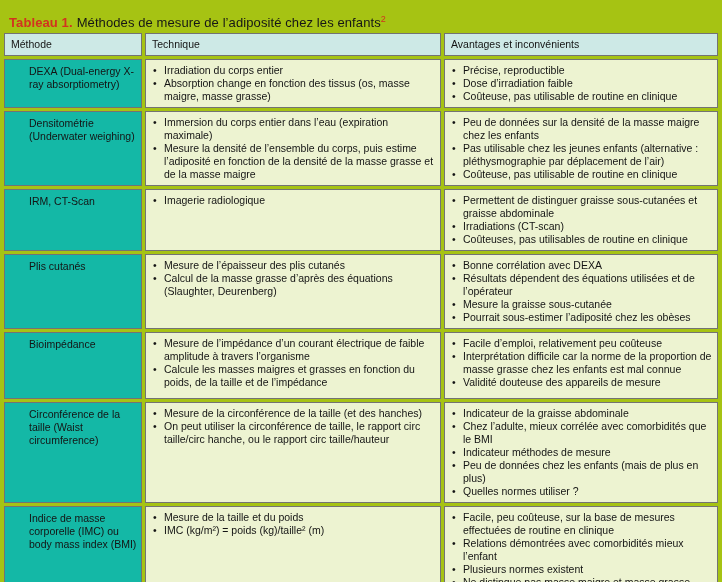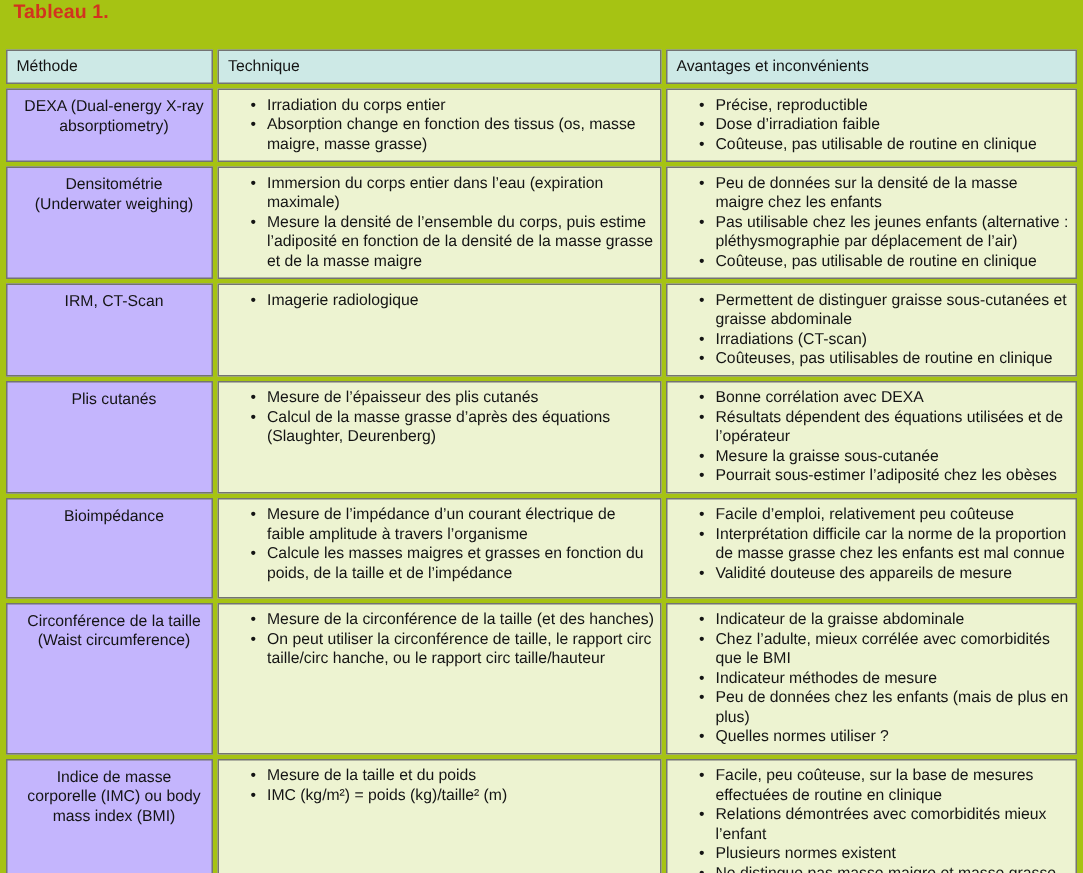--- a/index.html
+++ b/index.html
@@ -9,21 +9,21 @@
   .doc {
     width: 722px;
     min-height: 582px;
     background: #a6c313;        
     padding: 0 1px 1px 1px;
   }
 
   .title-bar {
     height: 30px;
     display: flex;
-    align-items: flex-start;
+    align-items: flex-end;
     padding-left: 8px;
     font-size: 13px;
     letter-spacing: 0.1px;
     color: #161616;
   }
   .title-prefix { color: #d2331f; font-weight: bold; margin-right: 4px; }
   .title-sup { color: #d2331f; font-size: 9px; vertical-align: super; line-height: 0; }
 
   table.main {
     width: 100%;
@@ -45,27 +45,26 @@
     background: #cde9e6;
     font-weight: normal;
     height: 22px;
     padding: 4px 6px;
     text-align: left;
     vertical-align: middle;
   }
   th.h-method { text-align: left; }
 
   td.method-cell {
-    background: #c4b5fd;
-    padding: 5px 4px 5px 10px;
-    text-align: center;
+    background: #14b8a6;
+    padding: 5px 4px 5px 24px;
   }
   td.list-cell {
     background: #edf3d1;
-    padding: 4px 4px 4px 16px;
+    padding: 4px 4px 4px 2px;
   }
 
   ul.bullets { list-style: none; }
   ul.bullets li {
     position: relative;
     padding-left: 16px;
     margin-bottom: 0px;
   }
   ul.bullets li::before {
     content: "\2022";
@@ -83,20 +82,21 @@
   tbody tr:nth-child(6) { height: 86px; }
   tbody tr:nth-child(7) { height: 108px; }
 </style>
 </head>
 <body>
 
 <div class="doc">
 
   <div class="title-bar">
     <span class="title-prefix">Tableau 1.</span>
+    <span><span>Méthodes de mesure de l’adiposité chez les enfants</span><span class="title-sup">2</span></span>
   </div>
 
   <table class="main">
     <colgroup>
       <col class="c-method">
       <col class="c-technique">
       <col class="c-pros">
     </colgroup>
     <thead>
       <tr>

